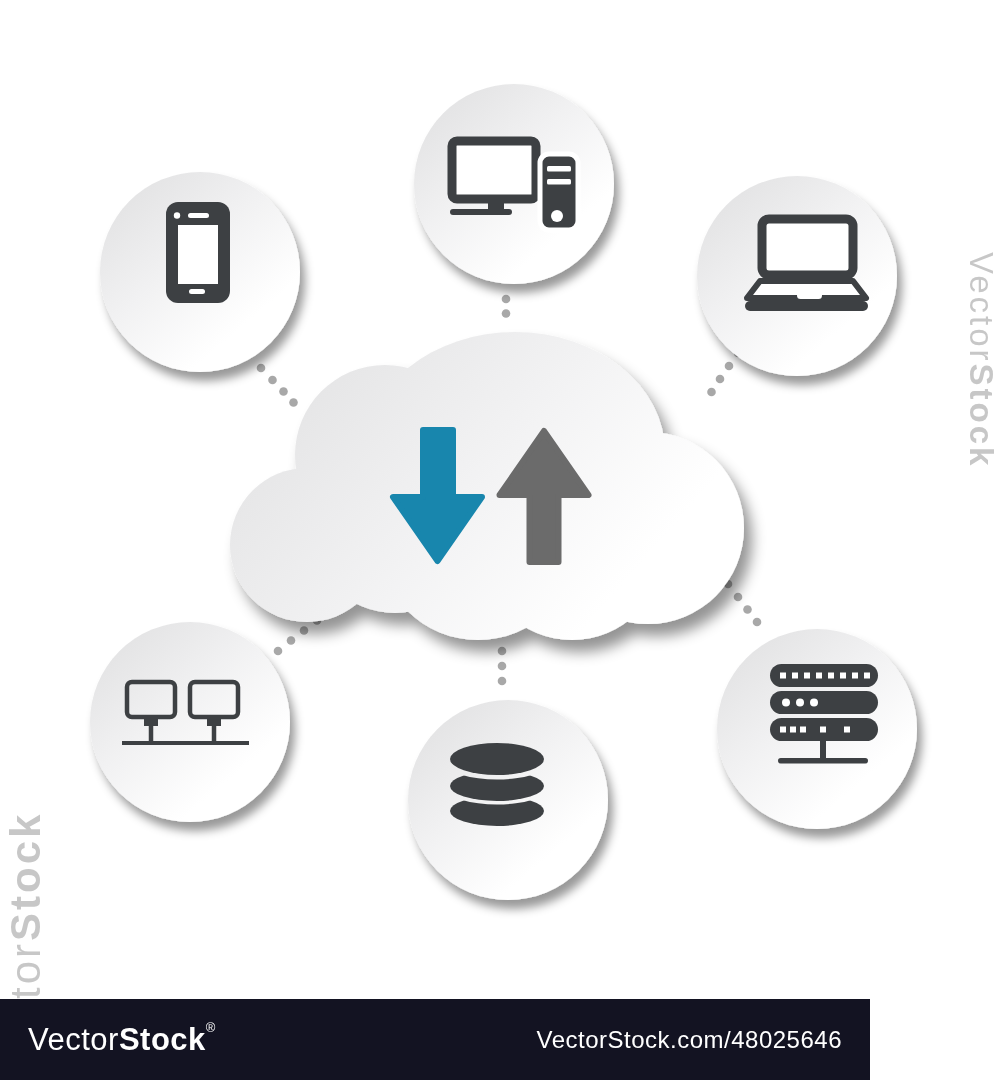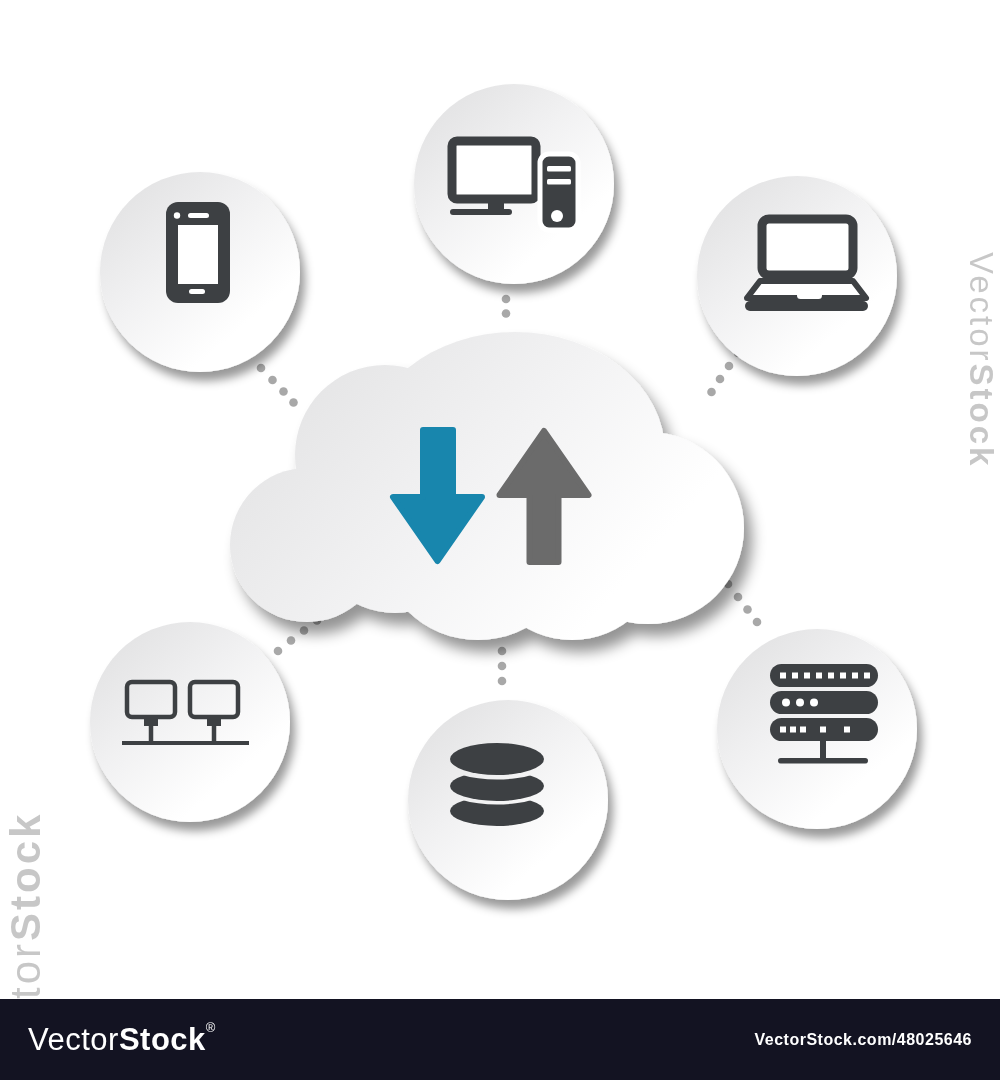--- a/index.html
+++ b/index.html
@@ -1,27 +1,27 @@
 <!DOCTYPE html>
 <html><head>
 <meta charset="utf-8">
 <style>
   html,body{margin:0;padding:0;background:#ffffff;}
   .stage{position:relative;width:1000px;height:1080px;background:#ffffff;overflow:hidden;
          font-family:"Liberation Sans",sans-serif;}
   .diagram-svg{position:absolute;left:0;top:0;}
   
-  .wm-bar{position:absolute;left:0;top:999px;width:1000px;height:81px;background:#131322;
+  .wm-bar{position:absolute;left:0;top:999px;width:870px;height:81px;background:#131322;
           display:flex;align-items:center;justify-content:space-between;
           padding:0 28px;box-sizing:border-box;}
   .wm-logo{color:#ffffff;font-size:31px;letter-spacing:0.5px;white-space:nowrap;}
   .wm-logo .light{font-weight:400;}
   .wm-logo .bold{font-weight:700;}
   .wm-logo .reg{font-size:13px;vertical-align:top;position:relative;top:-2px;font-weight:400;}
-  .wm-url{color:#ffffff;font-size:16px;font-weight:700;letter-spacing:0.5px;white-space:nowrap;margin-left:32px;}
+  .wm-url{color:#ffffff;font-size:24px;font-weight:400;letter-spacing:0.5px;white-space:nowrap;margin-left:32px;}
   
   .wm-side{position:absolute;color:#9a9a9a;opacity:0.55;white-space:nowrap;letter-spacing:3px;}
   .wm-side .light{font-weight:400;}
   .wm-side .bold{font-weight:700;}
   .wm-left{top:1078px;left:2px;font-size:42px;transform:rotate(-90deg);transform-origin:top left;}
   .wm-right{top:252px;left:1000px;font-size:33px;transform:rotate(90deg);transform-origin:top left;}
 </style>
 </head>
 <body>
 

